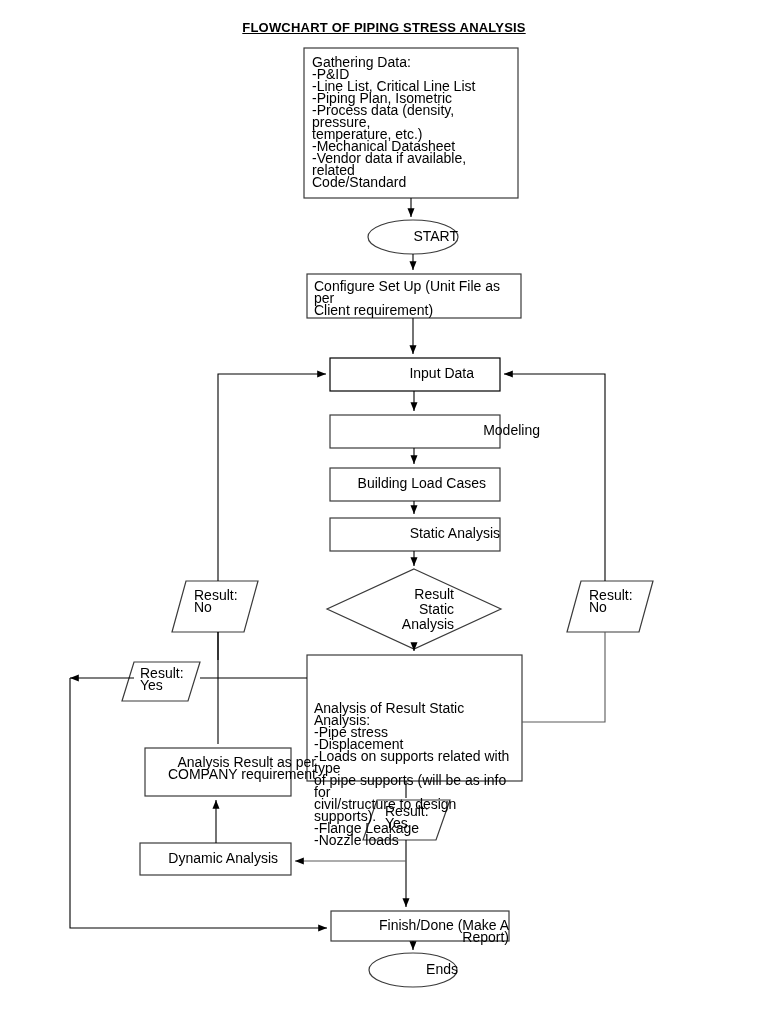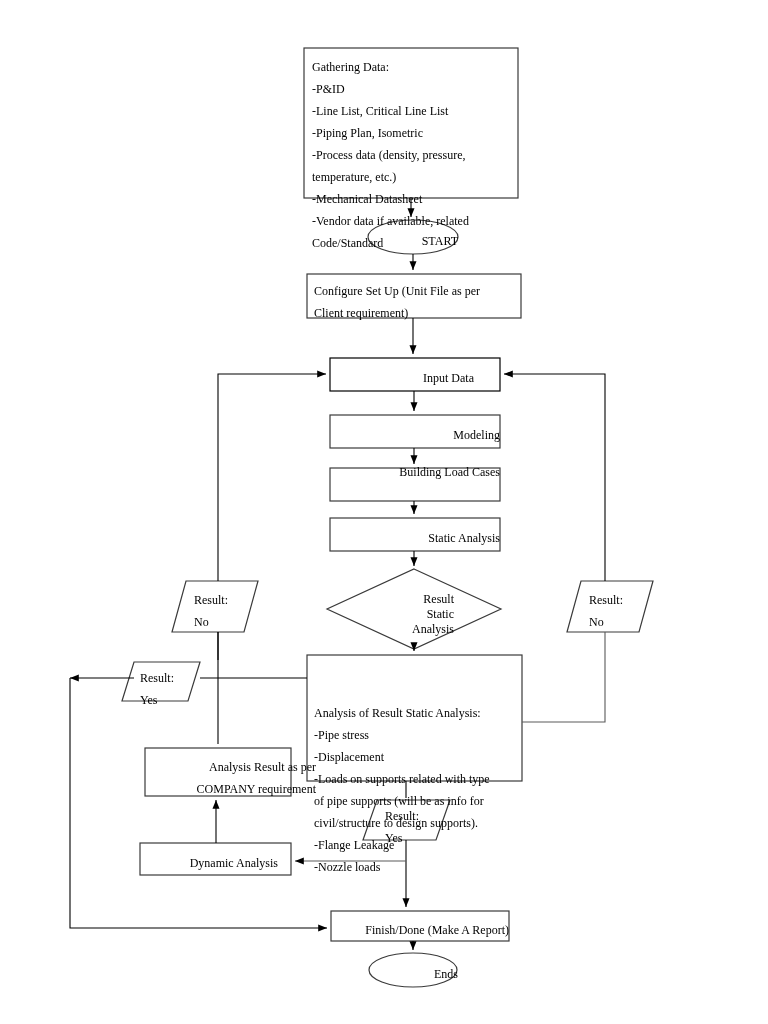--- a/index.html
+++ b/index.html
@@ -17,33 +17,33 @@
     letter-spacing:.2px;
     white-space:nowrap;
   }
   svg{position:absolute;left:0;top:0;width:768px;height:1024px;}
   .shape{fill:#ffffff;stroke:#3a3a3a;stroke-width:1.2;}
   .shape-dark{fill:#ffffff;stroke:#000000;stroke-width:1.2;}
   .conn{stroke:#000000;stroke-width:1.1;fill:none;}
   .conn-grey{stroke:#5a5a5a;stroke-width:1.1;fill:none;}
   .lbl{
     position:absolute;
-    font-size:12px;line-height:22px;
+    font-size:14px;line-height:12px;
     color:#000;
     white-space:pre-wrap;
-    font-family:Liberation Serif, serif;
   }
   .lbl.center{text-align:right;}
   .lbl.left{text-align:left;}
 </style>
 </head>
 <body>
 
 <div id="page">
 
+  <div id="title">FLOWCHART OF PIPING STRESS ANALYSIS</div>
 
   <svg viewBox="0 0 768 1024">
     <defs>
       <marker id="arrow" markerWidth="9" markerHeight="9" refX="8" refY="3.2" orient="auto" markerUnits="strokeWidth">
         <path d="M0,0 L8,3.2 L0,6.4 z" fill="#000000"></path>
       </marker>
       <marker id="arrowg" markerWidth="9" markerHeight="9" refX="8" refY="3.2" orient="auto" markerUnits="strokeWidth">
         <path d="M0,0 L8,3.2 L0,6.4 z" fill="#000000"></path>
       </marker>
     </defs>
@@ -125,22 +125,22 @@
 -Mechanical Datasheet
 -Vendor data if available, related
 Code/Standard</div>
 
   <div class="lbl center" style="left:368px;top:230px;width:90px;">START</div>
 
   <div class="lbl left" style="left:314px;top:280px;width:200px;">Configure Set Up (Unit File as per
 Client requirement)</div>
 
   <div class="lbl center" style="left:330px;top:367px;width:144px;">Input Data</div>
-  <div class="lbl center" style="left:330px;top:424px;width:170px;">Modeling</div>
-  <div class="lbl center" style="left:330px;top:461px;width:156px;margin-left:14px;">Building Load Cases</div>
+  <div class="lbl center" style="left:330px;top:424px;width:170px;padding-left:40px;">Modeling</div>
+  <div class="lbl center" style="left:330px;top:477px;width:156px;">Building Load Cases</div>
   <div class="lbl center" style="left:330px;top:527px;width:170px;">Static Analysis</div>
 
   <div class="lbl center" style="left:374px;top:588px;width:80px;">Result</div>
   <div class="lbl center" style="left:374px;top:603px;width:80px;">Static</div>
   <div class="lbl center" style="left:374px;top:618px;width:80px;">Analysis</div>
 
   <div class="lbl left" style="left:194px;top:589px;width:70px;">Result:
 No</div>
   <div class="lbl left" style="left:589px;top:589px;width:70px;">Result:
 No</div>

